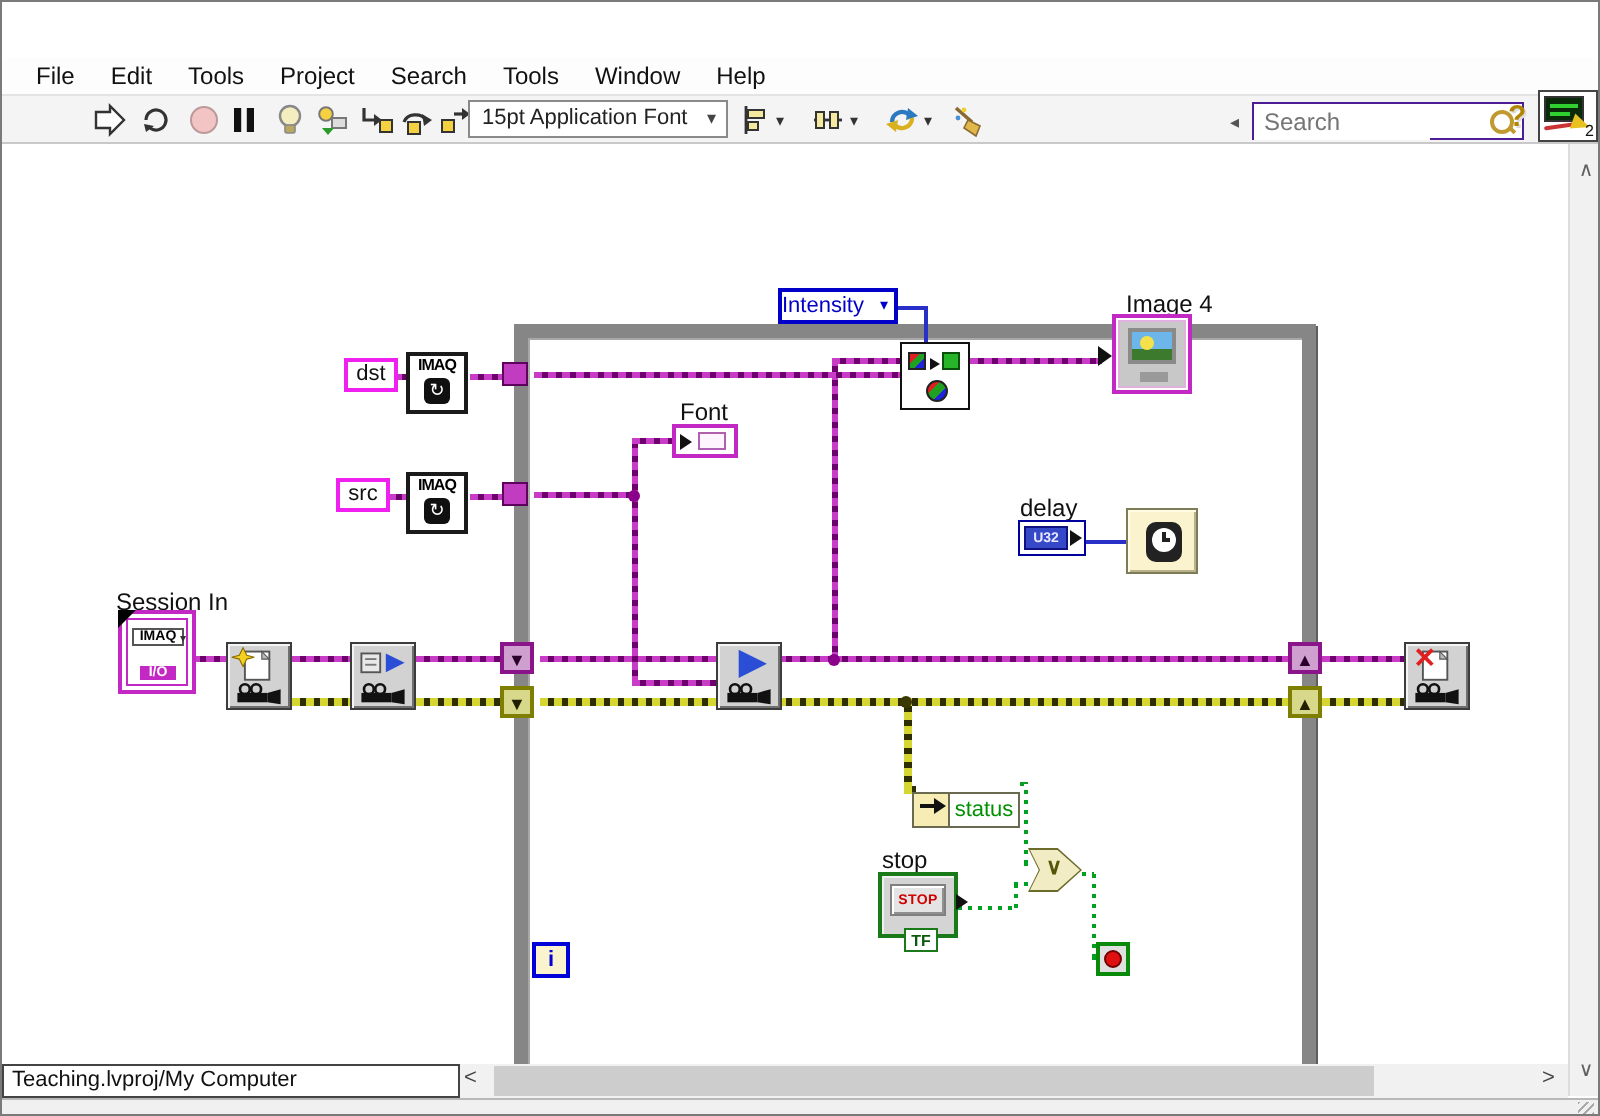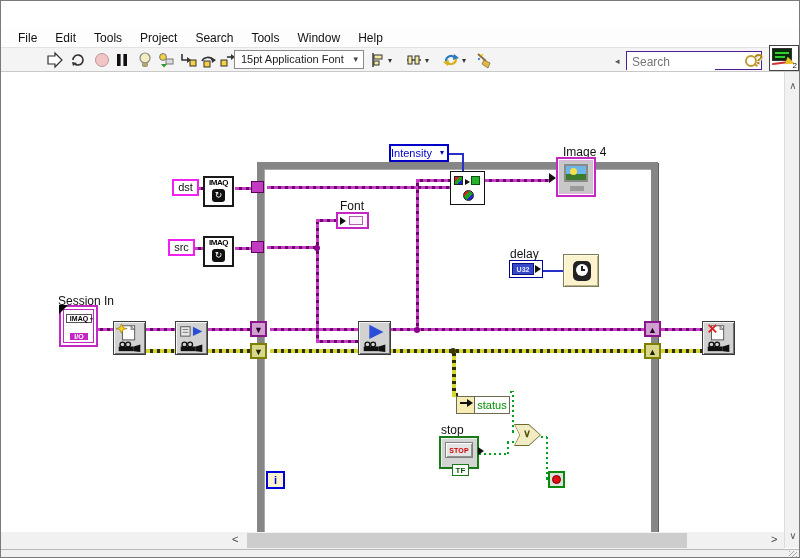--- a/index.html
+++ b/index.html
@@ -463,20 +463,21 @@
 
     <div id="iter-term" style="top:399px">i</div>
   </div>
 
   <div id="vscroll">
     <div class="chev" style="top:6px;left:0">∧</div>
     <div class="chev" style="top:456px;left:0">∨</div>
   </div>
 
   <div id="bottombar">
+    <div id="ctx-tab">Teaching.lvproj/My Computer</div>
     <div id="hscroll-left">&lt;</div>
     <div id="hscroll-thumb"></div>
     <div id="hscroll-right">&gt;</div>
   </div>
   <div id="winbottom"></div>
   <div id="grip"></div>
 
 </div>
 
 </body></html>

